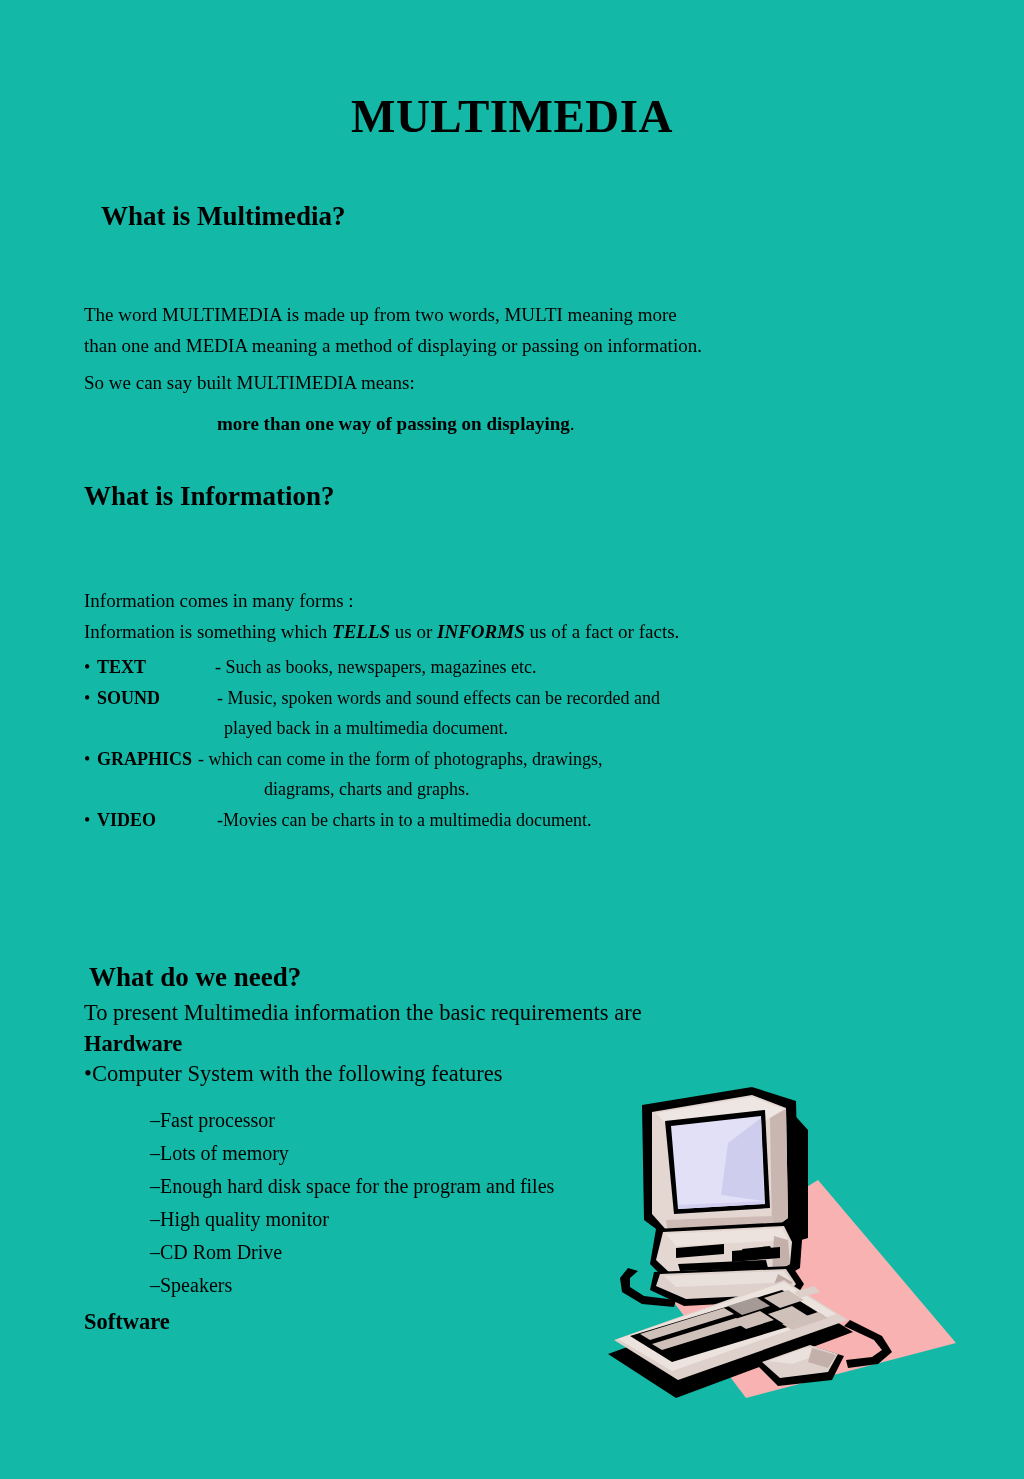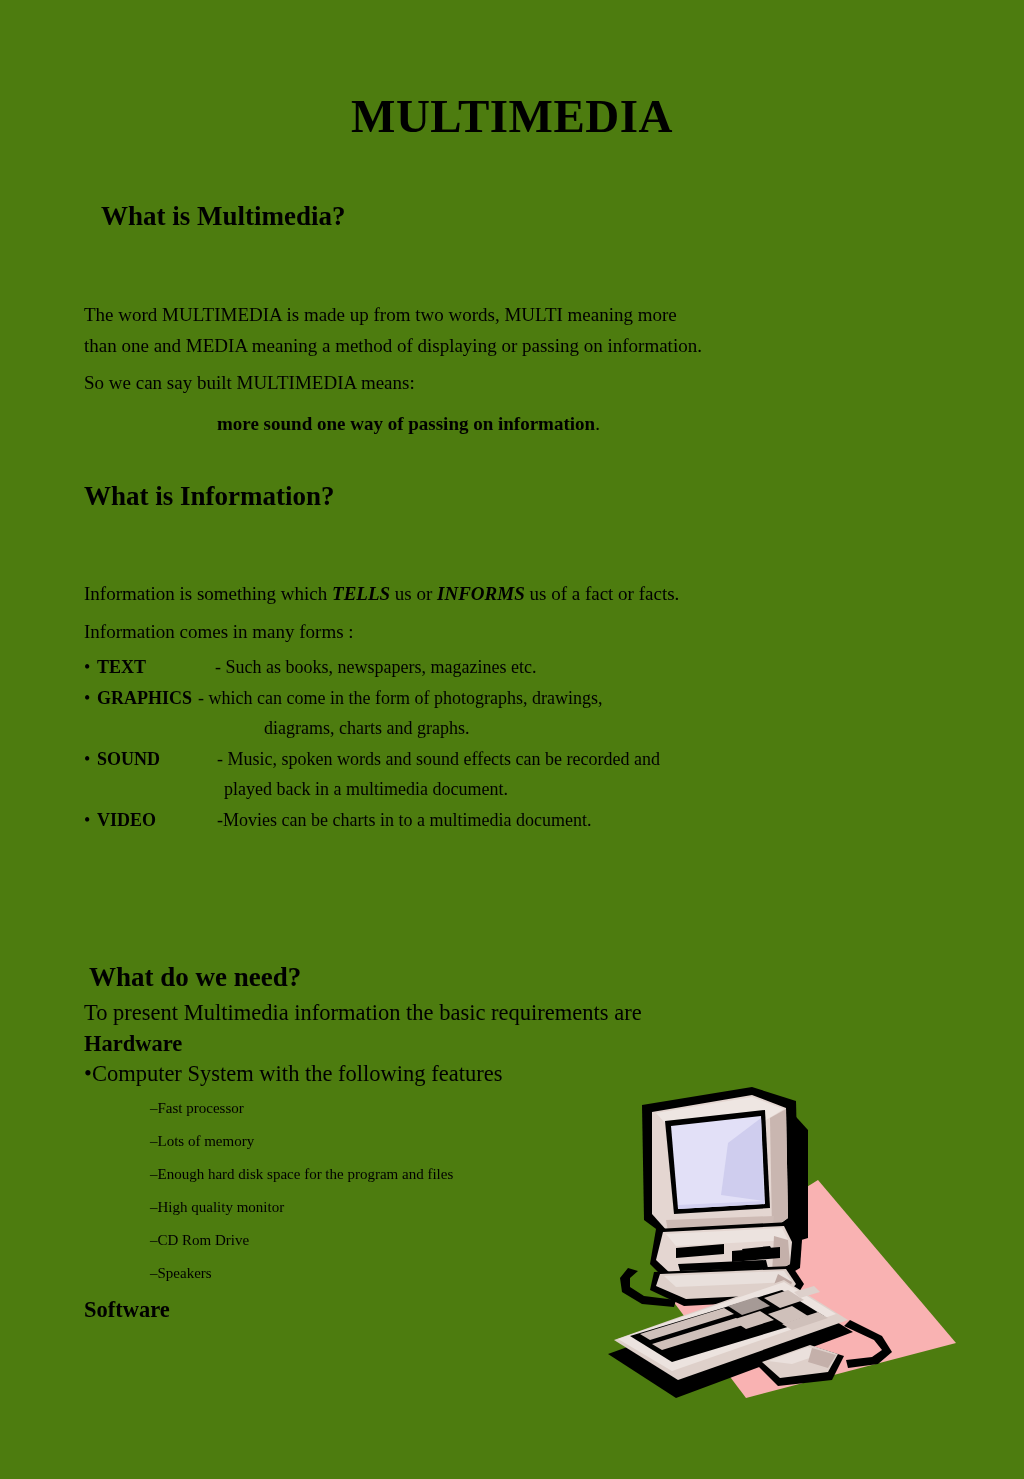--- a/index.html
+++ b/index.html
@@ -12,21 +12,21 @@
     height: 1479px;
     position: relative;
     overflow: hidden;
     font-family: "Liberation Serif", "DejaVu Serif", serif;
     color: #000000;
   }
 
   .page {
     position: absolute;
     inset: 0;
-    background: #4d7c0f;
+    background: #14b8a6;
   }
 
   
   .doc-title {
     position: absolute;
     top: 92px;
     left: 0;
     width: 1024px;
     text-align: center;
     font-size: 47px;
@@ -102,23 +102,23 @@
     left: 84px;
     top: 998px;
     font-size: 22.5px;
     line-height: 30.5px;
   }
   .blk-need .line { white-space: nowrap; }
   .blk-need .lbl { font-weight: bold; }
   .blk-need .bullet-line { white-space: nowrap; }
 
   .sub-list {
-    margin-top: 2px;
+    margin-top: 14px;
     padding-left: 66px;
-    font-size: 15px;
+    font-size: 20px;
     line-height: 33px;
   }
   .sub-list .sub-item { white-space: nowrap; }
 
   .blk-need .soft-head { margin-top: 5px; font-weight: bold; }
 
   
   .clipart {
     position: absolute;
     left: 556px;
@@ -134,44 +134,44 @@
 <div class="page">
 
   <div class="doc-title">MULTIMEDIA</div>
 
   <div class="heading h-multimedia">What is Multimedia?</div>
 
   <div class="body-block blk-def">
     <div class="line">The word MULTIMEDIA is made up from two words, MULTI meaning more</div>
     <div class="line">than one and MEDIA meaning a method of displaying  or passing on information.</div>
     <div class="line line-sp">So we can say built MULTIMEDIA means:</div>
-    <div class="line indented"><span>more sound one way of passing on information</span><span class="period">.</span></div>
+    <div class="line indented"><span>more than one way of passing on displaying</span><span class="period">.</span></div>
   </div>
 
   <div class="heading h-information">What is Information?</div>
 
   <div class="body-block blk-info">
+    <div class="line line-sp">Information comes in many forms :</div>
     <div class="line"><span>Information is something which </span><i class="bi">TELLS</i><span> us or </span><i class="bi">INFORMS</i><span> us of a fact or facts.</span></div>
-    <div class="line line-sp">Information comes in many forms :</div>
   </div>
 
   <div class="media-list">
 
     <div class="media-item m-text">
       <span class="bullet">•</span><span class="term">TEXT</span><span class="desc">- Such as books, newspapers, magazines etc.</span>
+    </div>
+
+    <div class="media-item m-sound">
+      <span class="bullet">•</span><span class="term">SOUND</span><span class="desc">- Music, spoken words and sound effects can be recorded and</span>
+      <span class="cont">played back in a multimedia document.</span>
     </div>
 
     <div class="media-item m-graphics">
       <span class="bullet">•</span><span class="term">GRAPHICS</span><span class="desc">- which can come in the form of photographs, drawings,</span>
       <span class="cont">diagrams, charts and graphs.</span>
-    </div>
-
-    <div class="media-item m-sound">
-      <span class="bullet">•</span><span class="term">SOUND</span><span class="desc">- Music, spoken words and sound effects can be recorded and</span>
-      <span class="cont">played back in a multimedia document.</span>
     </div>
 
     <div class="media-item m-video">
       <span class="bullet">•</span><span class="term">VIDEO</span><span class="desc">-Movies can be charts in to a multimedia document.</span>
     </div>
 
   </div>
 
   <div class="heading h-need">What do we need?</div>
 

